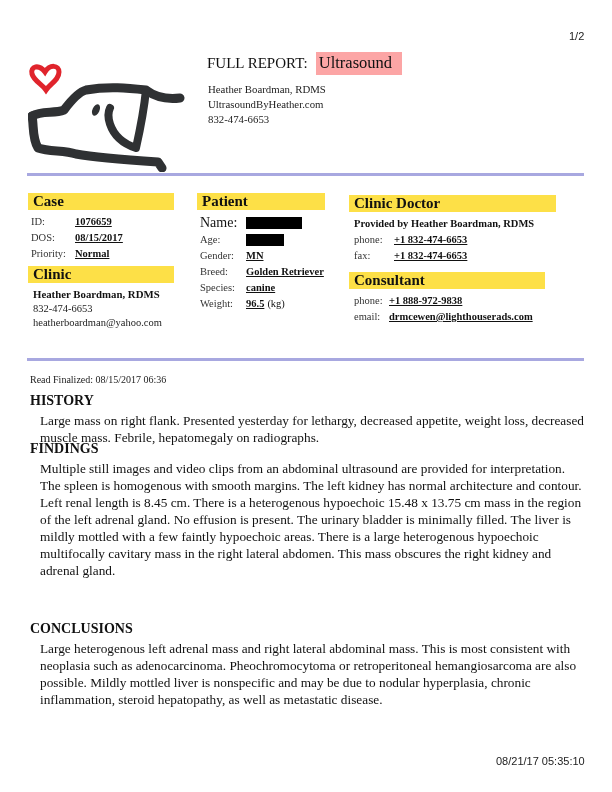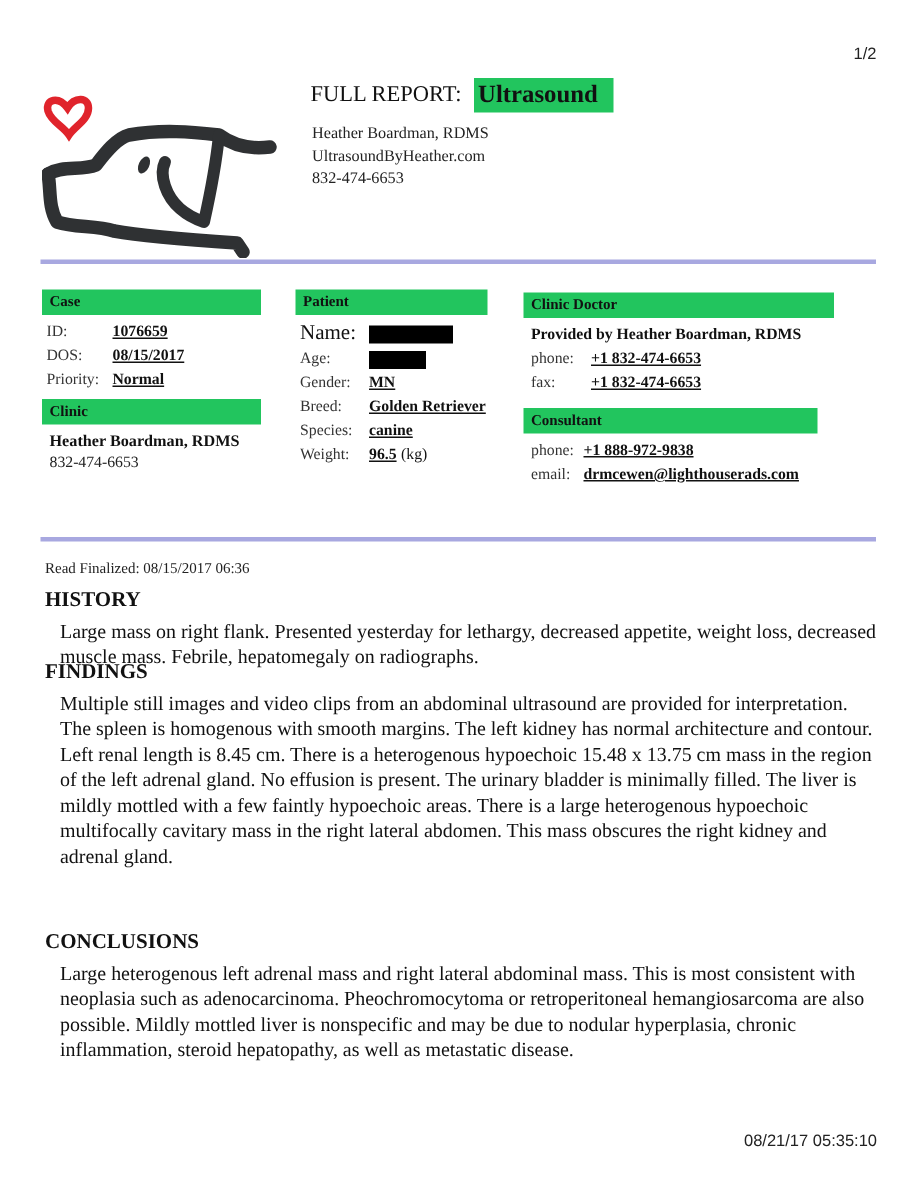--- a/index.html
+++ b/index.html
@@ -3,26 +3,26 @@
   <meta charset="utf-8">
   <style>
     html, body { margin: 0; padding: 0; background: #ffffff; }
     body { width: 612px; height: 792px; position: relative; overflow: hidden;
            font-family: "Liberation Serif", "DejaVu Serif", serif; color: #111; }
     .abs { position: absolute; }
     .page-num { left: 569px; top: 30px; font-family: "Liberation Sans", sans-serif; font-size: 11px; color: #222; }
     .logo { left: 28px; top: 50px; width: 162px; height: 122px; }
     .title-line { left: 207px; top: 52px; font-size: 15px; display: flex; align-items: center; }
     .title-prefix { margin-right: 8px; }
-    .title-highlight { background: #22c55e; padding: 1px 10px 2px 3px; font-weight: bold; font-size: 16.5px; }
+    .title-highlight { background: #fca5a5; padding: 1px 10px 2px 3px; font-weight: normal; font-size: 16.5px; }
     .provider { left: 208px; top: 82px; font-size: 10.8px; line-height: 15px; color: #222; }
     .divider { height: 3px; background: #a8a8e0; }
     .div1 { left: 27px; top: 173px; width: 557px; }
     .div2 { left: 27px; top: 358px; width: 557px; }
-    .sec-head { background: #22c55e; font-weight: bold; font-size: 10px; padding: 2px 5px; height: 13px; line-height: 13px; }
+    .sec-head { background: #fde047; font-weight: bold; font-size: 15px; padding: 2px 5px; height: 13px; line-height: 13px; }
     .kv { display: flex; font-size: 10.5px; line-height: 16px; }
     .kv .k { color: #333; }
     .kv .v { font-weight: bold; text-decoration: underline; }
     .col1 { left: 28px; top: 193px; width: 146px; }
     .col2 { left: 197px; top: 193px; width: 128px; }
     .col3 { left: 349px; top: 195px; width: 207px; }
     .bold { font-weight: bold; }
     .small { font-size: 10.5px; line-height: 14px; color: #222; }
     .read-final { left: 30px; top: 374px; font-size: 10px; color: #222; }
     .section { left: 30px; width: 556px; }
@@ -70,20 +70,21 @@
       </div>
     <div class="kv">
         <span class="k" style="width:44px">Priority:</span>
         <span class="v">Normal</span>
       </div>
   </div>
   <div class="sec-head" style="margin-top:4px;">Clinic</div>
   <div style="padding:4px 0 0 5px;">
     <div class="bold" style="font-size:10.8px; line-height:15px;">Heather Boardman, RDMS</div>
     <div class="small">832-474-6653</div>
+    <div class="small">heatherboardman@yahoo.com</div>
   </div>
 </div>
 
 <div class="abs col2">
   <div class="sec-head">Patient</div>
   <div style="padding:4px 0 0 3px;">
     <div class="kv" style="font-size:14px; line-height:18px; align-items:center;">
       <span class="k" style="width:46px; color:#111;">Name:</span>
       <span class="redact" style="width:56px;"></span>
     </div>

